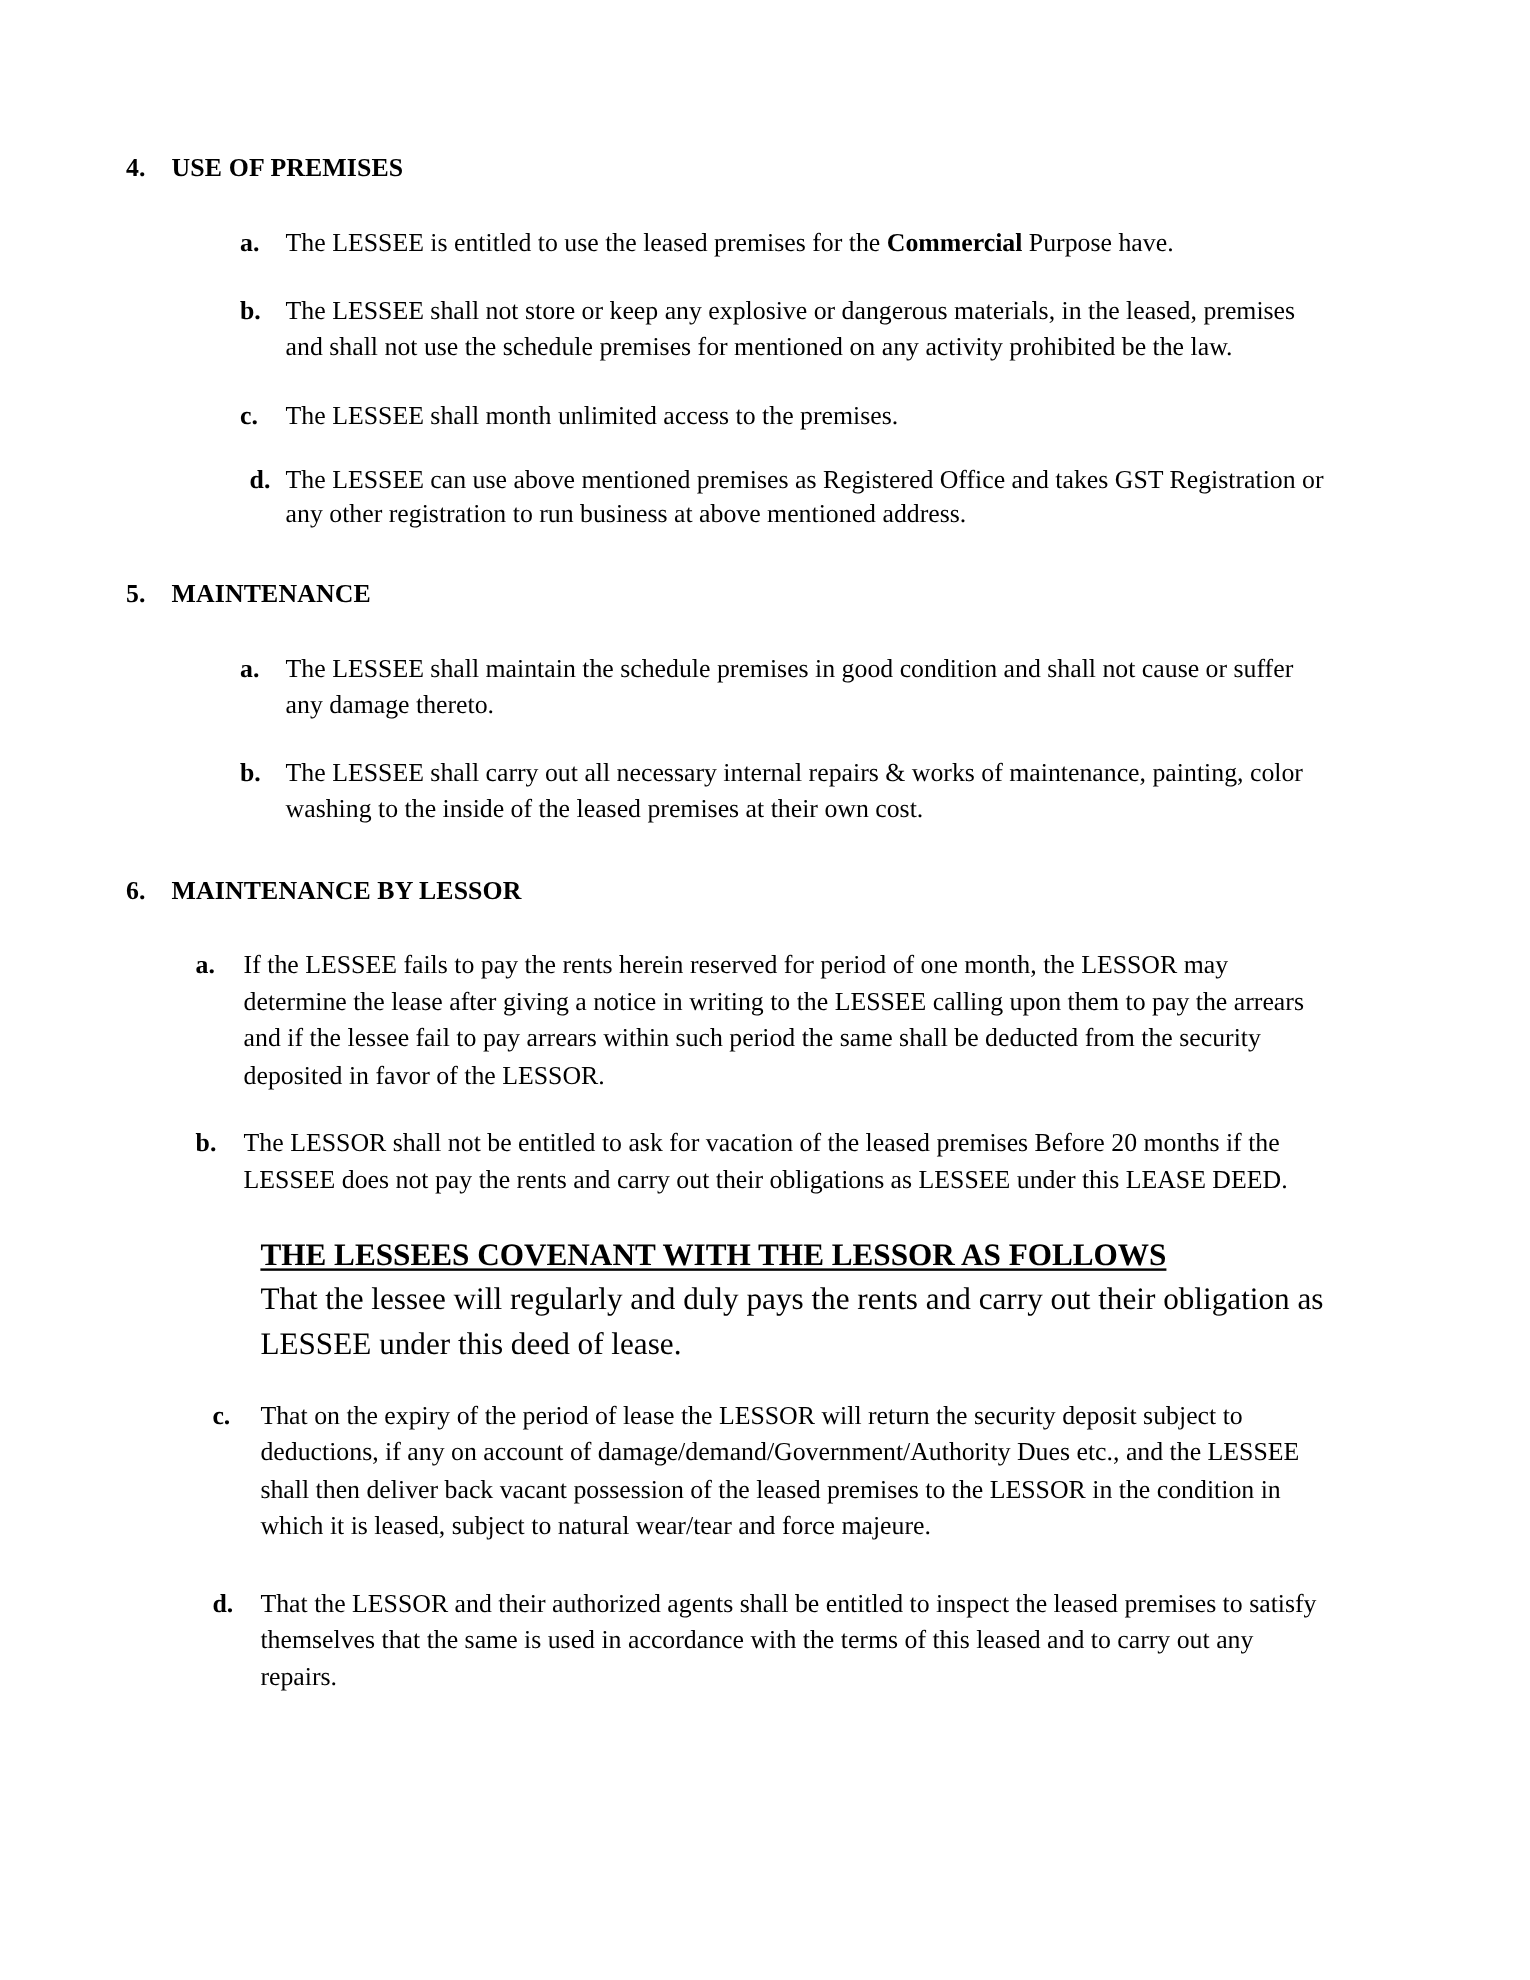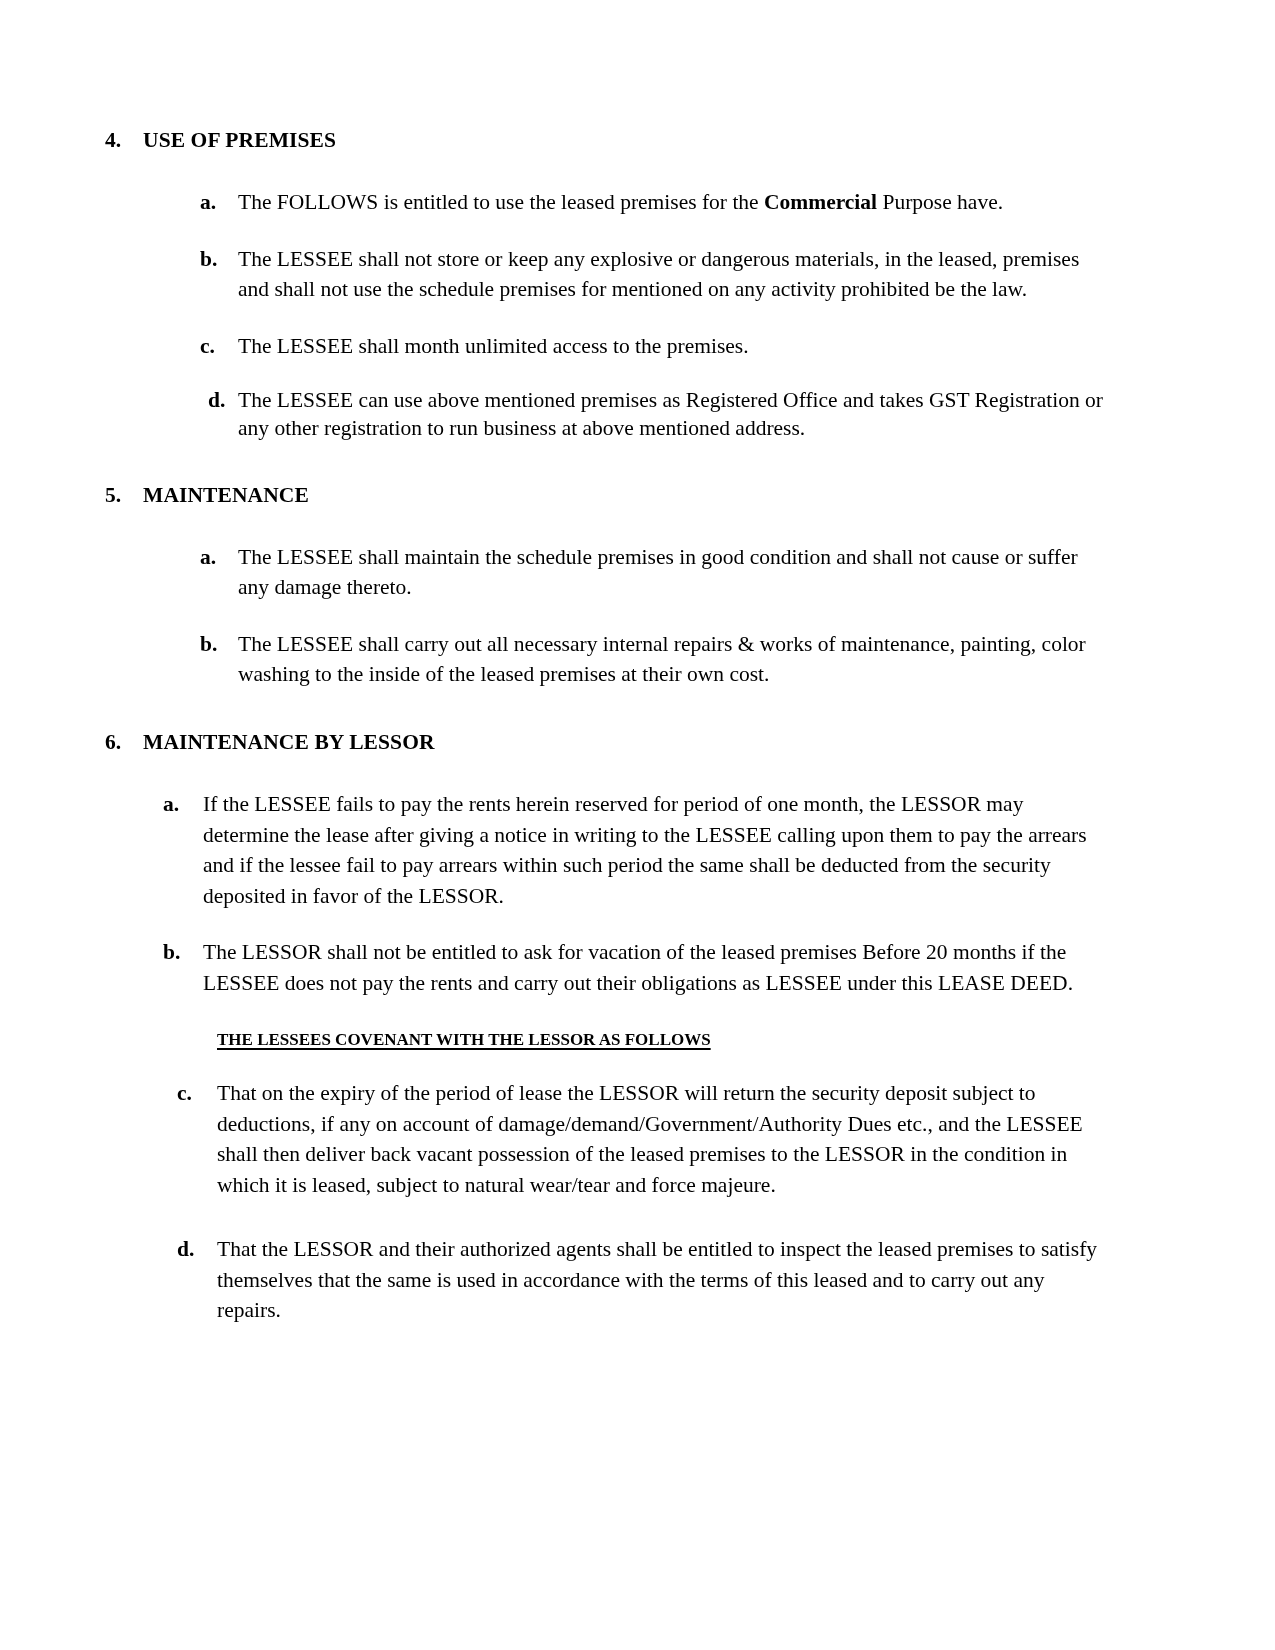--- a/index.html
+++ b/index.html
@@ -67,21 +67,21 @@
 
   .lvl-b { margin-left: 58px; }            
   .lvl-b .marker { width: 40px; flex: 0 0 40px; }
 
   .lvl-c { margin-left: 72px; }            
   .lvl-c .marker { width: 40px; flex: 0 0 40px; }
 
   
   .block {
     margin-left: 112px;
-    font-size: 17px;
+    font-size: 26px;
     line-height: 1.42;
   }
   .block .subhead {
     font-weight: bold;
     text-decoration: underline;
     text-underline-offset: 2.5px;
     text-decoration-thickness: 2px;
     display: inline-block;
   }
 
@@ -99,21 +99,21 @@
 
     <div class="section">
       <span class="num">4.</span>
       <span class="title">USE OF PREMISES</span>
     </div>
 
     <div class="sp-34"></div>
 
     <div class="item lvl-a">
       <span class="marker">a.</span>
-      <span class="body"><span>The FOLLOWS is entitled to use the leased premises for the </span><b class="strong">Commercial</b><span> Purpose have.</span></span>
+      <span class="body"><span>The LESSEE is entitled to use the leased premises for the </span><b class="strong">Commercial</b><span> Purpose have.</span></span>
     </div>
 
     <div class="sp-26"></div>
 
     <div class="item lvl-a">
       <span class="marker">b.</span>
       <span class="body">The LESSEE shall not store or keep any explosive or dangerous materials, in the leased, premises and shall not use the schedule premises for mentioned on any activity prohibited be the law.</span>
     </div>
 
     <div class="sp-26"></div>
@@ -171,20 +171,21 @@
       <span class="marker">b.</span>
       <span class="body">The LESSOR shall not be entitled to ask for vacation of the leased premises Before 20 months if the LESSEE does not pay the rents and carry out their obligations as LESSEE under this LEASE DEED.</span>
     </div>
 
     <div class="sp-30"></div>
 
     <div class="block">
       <div>
         <span class="subhead">THE LESSEES COVENANT WITH THE LESSOR AS FOLLOWS</span>
       </div>
+      <div>That the lessee will regularly and duly pays the rents and carry out their obligation as LESSEE under this deed of lease.</div>
     </div>
 
     <div class="sp-26"></div>
 
     <div class="item lvl-c">
       <span class="marker">c.</span>
       <span class="body">That on the expiry of the period of lease the LESSOR will return the security deposit subject to deductions, if any on account of damage/demand/Government/Authority Dues etc., and the LESSEE shall then deliver back vacant possession of the leased premises to the LESSOR in the condition in which it is leased, subject to natural wear/tear and force majeure.</span>
     </div>
 
     <div class="sp-34"></div>

